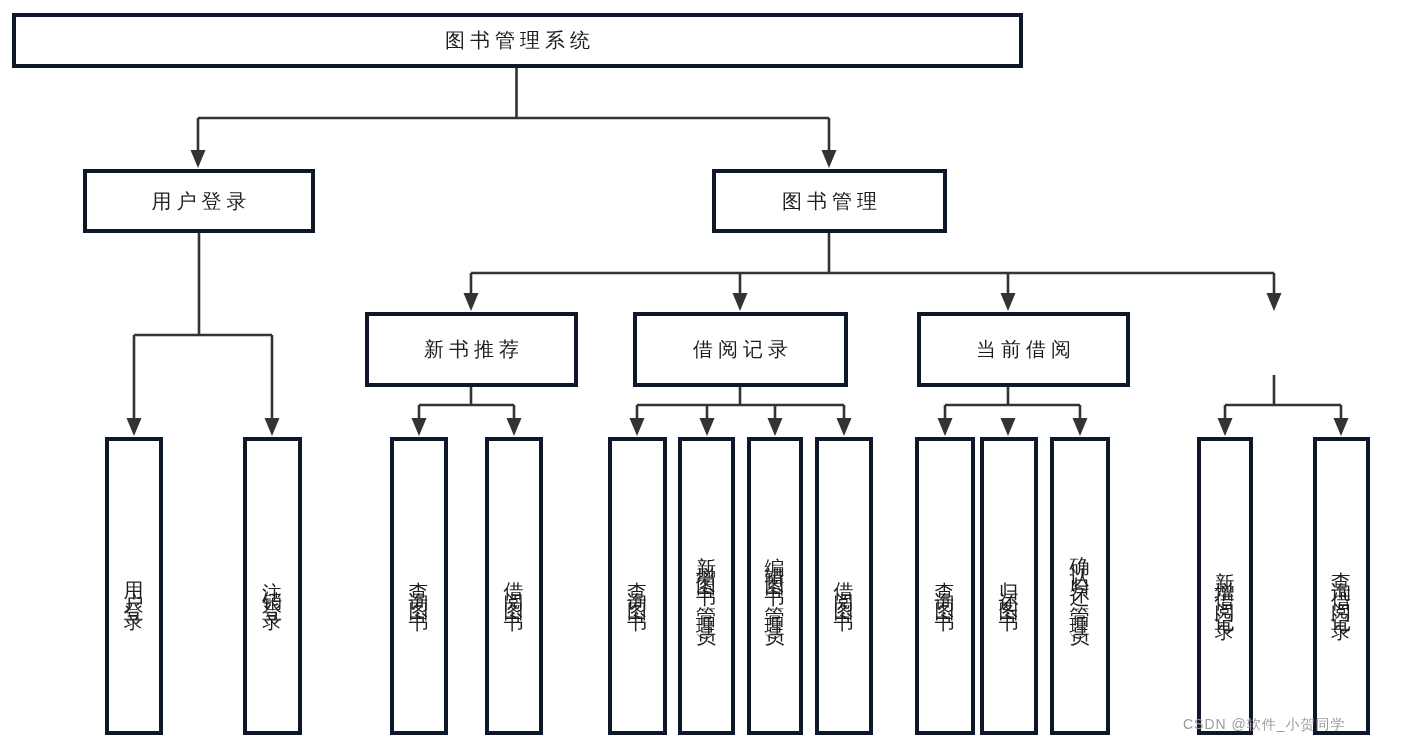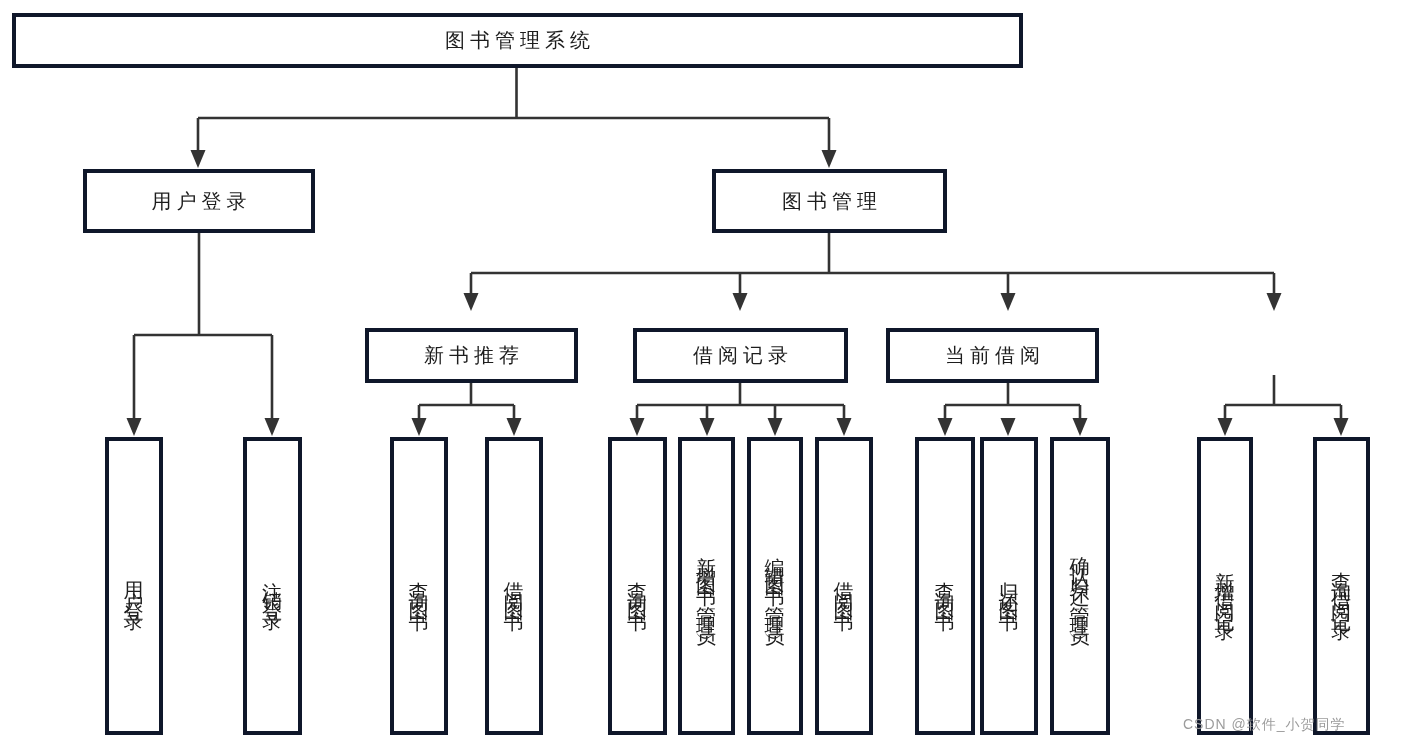--- a/index.html
+++ b/index.html
@@ -32,21 +32,21 @@
     writing-mode:vertical-rl;
     text-orientation:mixed;
     font-size:20px;
     letter-spacing:10px;
     line-height:1.1;
     white-space:nowrap;
   }
   
   .root  { left:12px;  top:13px;  width:1011px; height:55px; }
   .lvl2  { top:169px; height:64px; }
-  .lvl3  { top:312px; height:55px;margin-top:16px; }
+  .lvl3  { top:312px; height:75px; }
   .leaf  { top:437px; height:298px; }
   #watermark {
     position:absolute;
     left:1183px; top:716px;
     width:212px;
     font-size:14px;
     color:#9c9c9c;
     letter-spacing:1px;
     white-space:nowrap;
     z-index:2;
@@ -107,21 +107,21 @@
   <div class="box lvl2" style="left:712px; width:235px;">
     <span class="hlabel">图书管理</span>
   </div>
 
   <div class="box lvl3" style="left:365px; width:213px;">
     <span class="hlabel">新书推荐</span>
   </div>
   <div class="box lvl3" style="left:633px; width:215px;">
     <span class="hlabel">借阅记录</span>
   </div>
-  <div class="box lvl3" style="left:886px; width:213px;">
+  <div class="box lvl3" style="left:917px; width:213px;">
     <span class="hlabel">当前借阅</span>
   </div>
 
   <div class="box leaf" style="left:105px; width:58px;">
     <span class="vlabel">用户登录</span>
   </div>
   <div class="box leaf" style="left:243px; width:59px;">
     <span class="vlabel">注销登录</span>
   </div>
 

